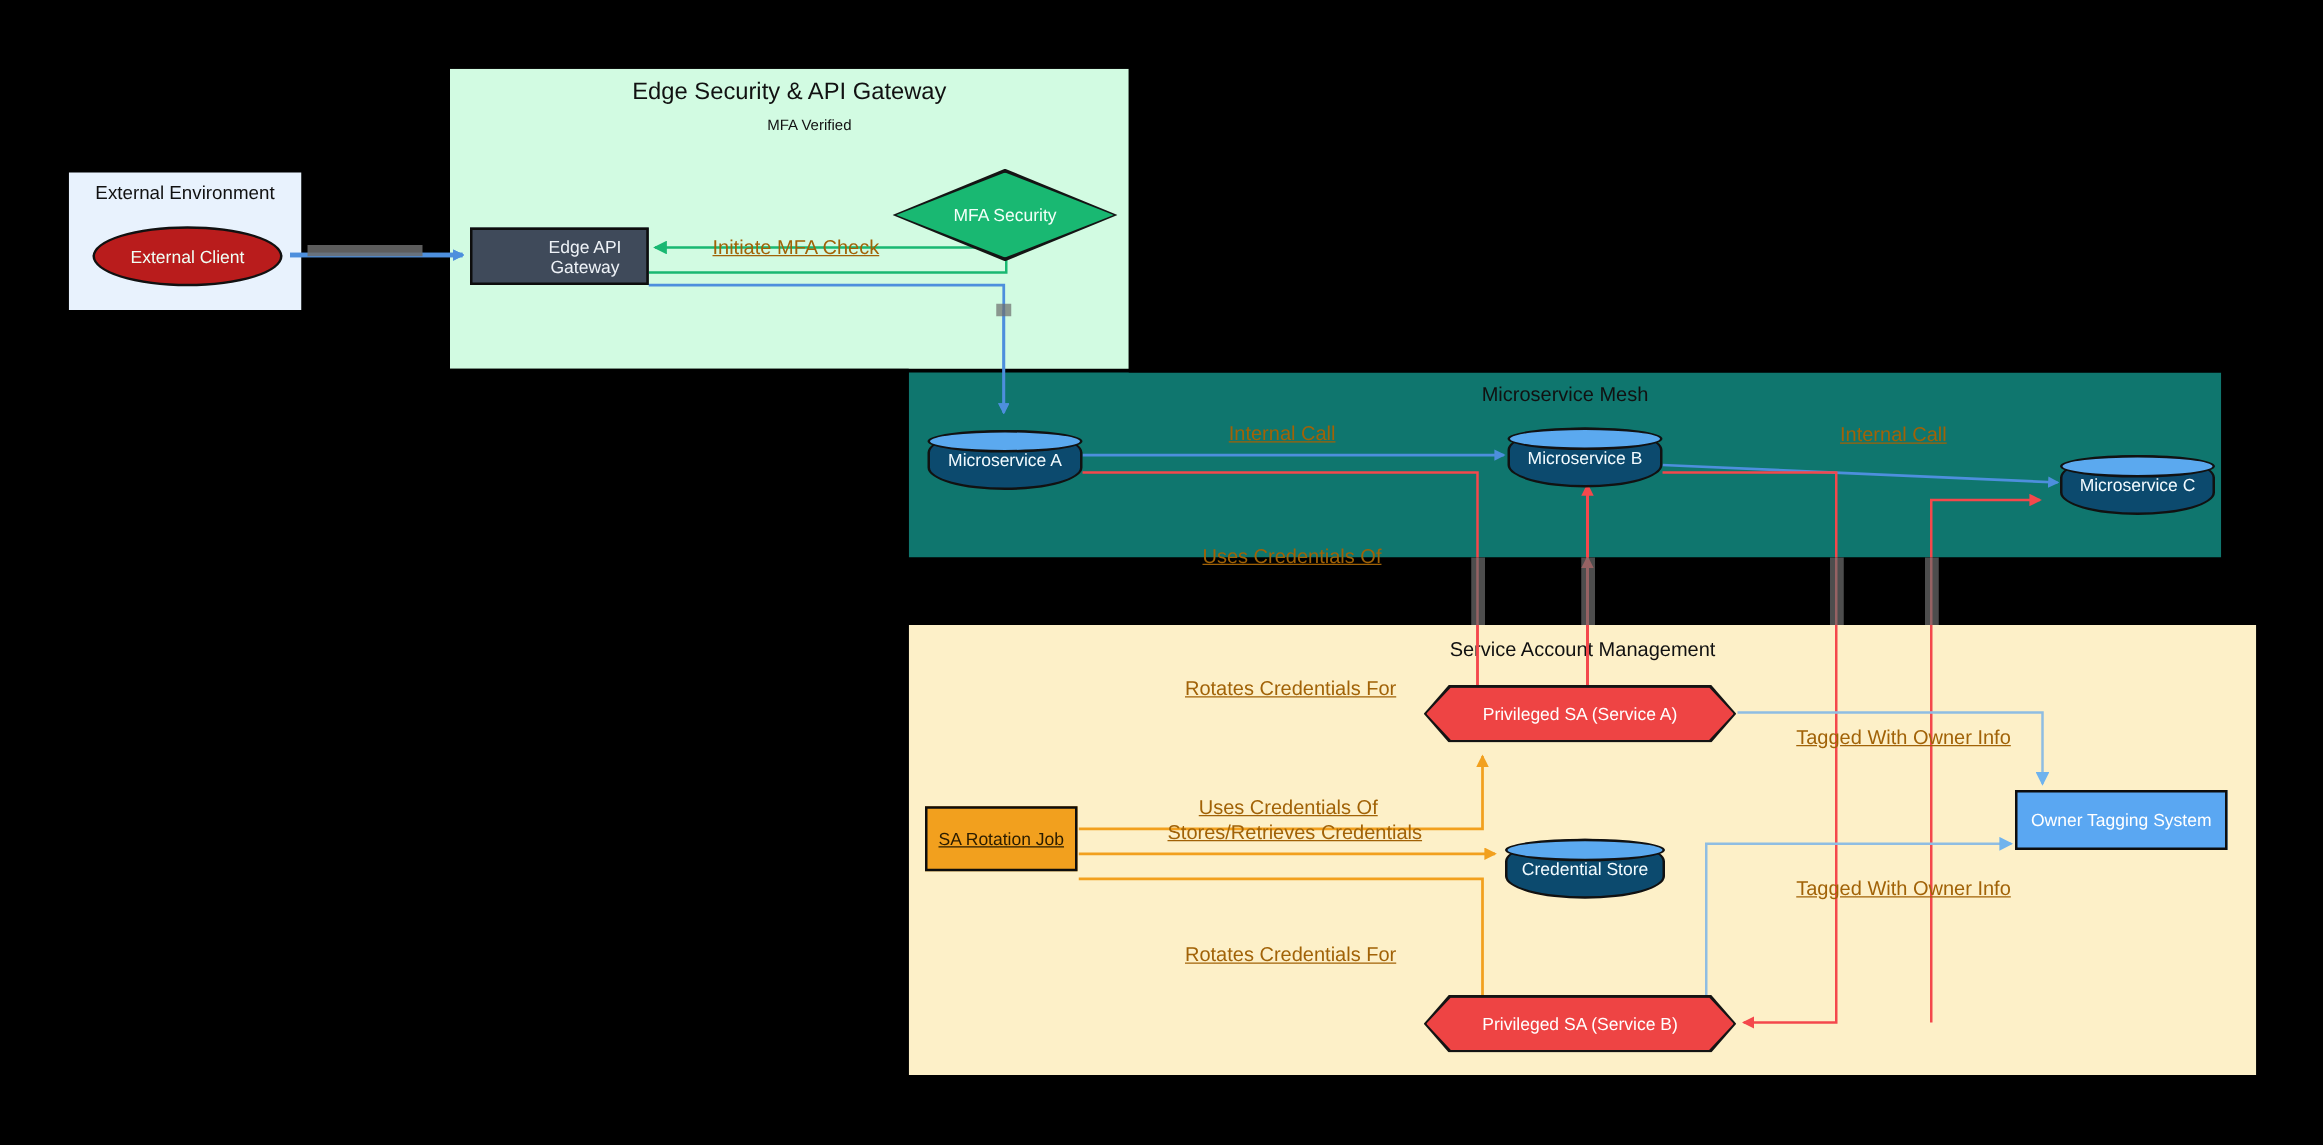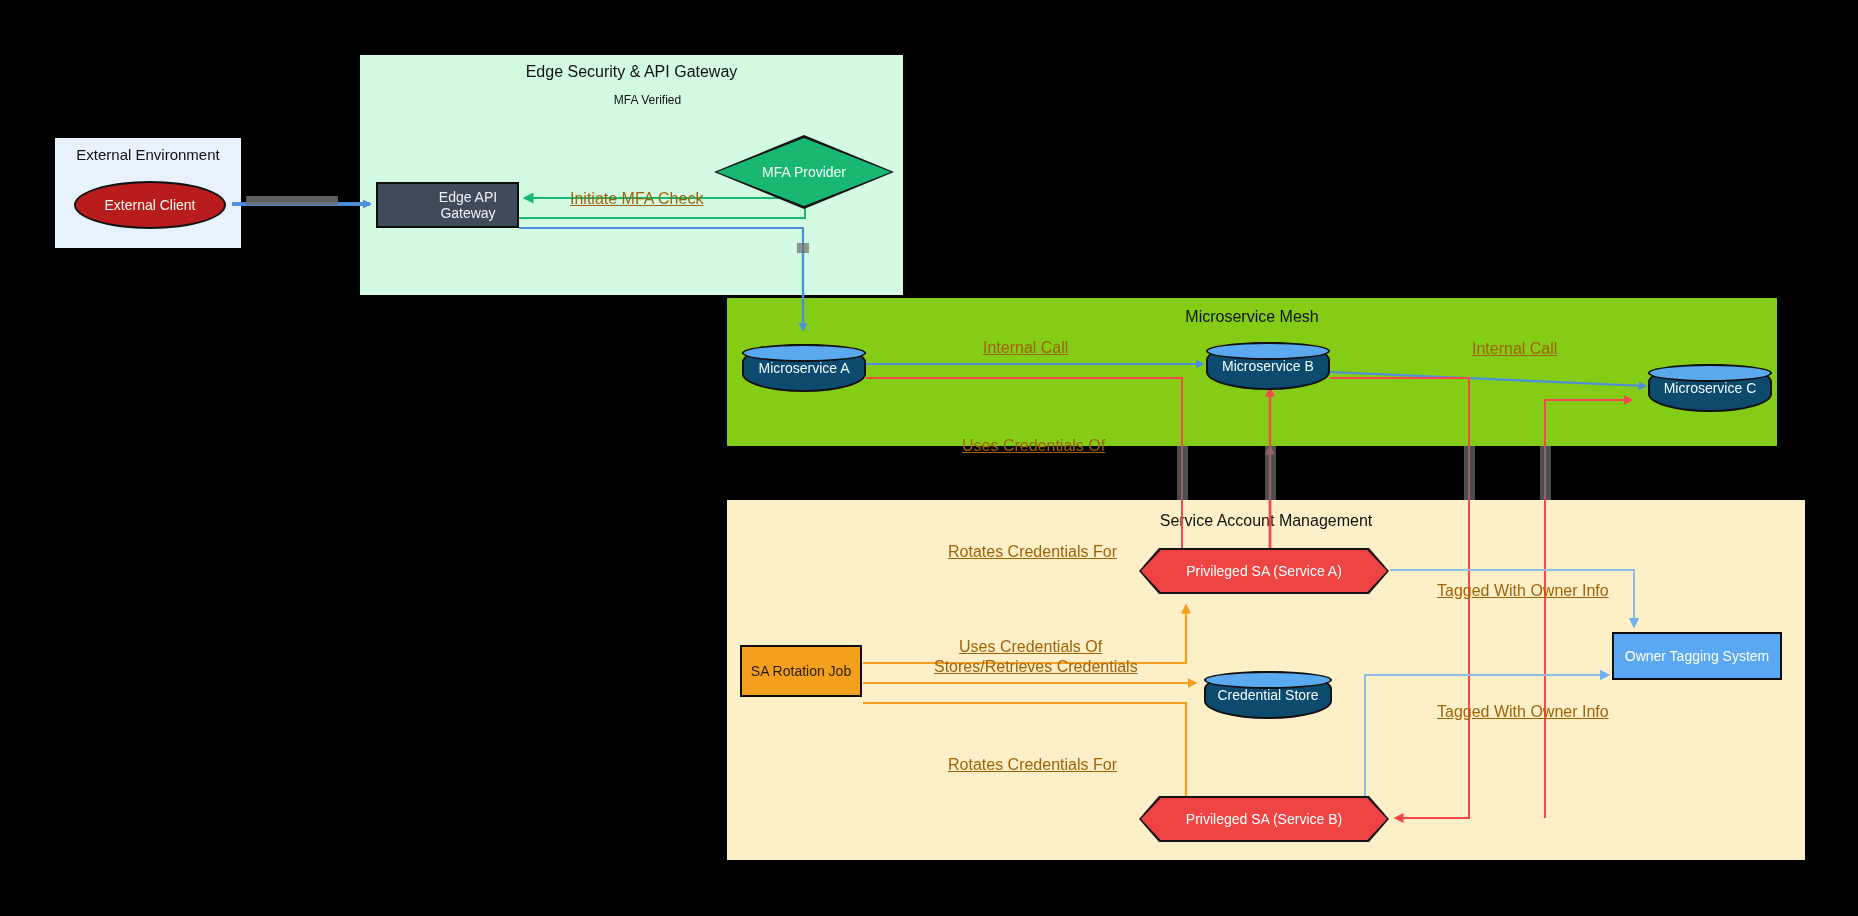--- a/index.html
+++ b/index.html
@@ -7,21 +7,21 @@
        font-family:"Liberation Sans",sans-serif;}
   #stage{position:relative;width:1858px;height:916px;background:#000;}
 
   
   .cluster{position:absolute;box-sizing:border-box;}
   .cluster-title{position:absolute;left:0;right:0;text-align:center;
                  font-size:15px;color:#111;white-space:nowrap;}
 
   #c-ext   {left:55px;  top:138px; width:186px; height:110px; background:#e8f2fd;}
   #c-edge  {left:360px; top:55px;  width:543px; height:240px; background:#d2fbe2;}
-  #c-mesh  {left:727px; top:298px; width:1050px;height:148px; background:#84cc16;}
+  #c-mesh  {left:727px; top:298px; width:1050px;height:148px; background:#0f766e;}
   #c-sa    {left:727px; top:500px; width:1078px;height:360px; background:#fdf0c8;}
 
   
   .node{position:absolute;box-sizing:border-box;display:flex;
         align-items:center;justify-content:center;text-align:center;
         font-size:14px;line-height:1.15;}
 
   .n-rect{border:2px solid #0d0d0d;}
   .n-ellipse{border:2px solid #111;border-radius:50%;}
 
@@ -61,21 +61,21 @@
 </head>
 <body>
 
 <div id="stage">
 
   <div class="cluster" id="c-ext">
     <div class="cluster-title" style="top:8px;">External Environment</div>
   </div>
 
   <div class="cluster" id="c-edge">
-    <div class="cluster-title" style="top:8px;font-size:16px;">Edge Security &amp; API Gateway</div>
+    <div class="cluster-title" style="top:8px;font-size:19px;">Edge Security &amp; API Gateway</div>
     <div class="cluster-title" style="top:38px;font-size:12px;padding-left:32px;">MFA Verified</div>
   </div>
 
   <div class="cluster" id="c-mesh">
     <div class="cluster-title" style="top:10px;font-size:16px;">Microservice Mesh</div>
   </div>
 
   <div class="cluster" id="c-sa">
     <div class="cluster-title" style="top:12px;font-size:16px;">Service Account Management</div>
   </div>
@@ -193,21 +193,21 @@
     <span>External Client</span>
   </div>
 
   <div class="node n-rect" style="left:376px;top:182px;width:143px;height:46px;background:#3f4a5a;color:#eef2f7;padding-left:41px;">
     <span>Edge API Gateway</span>
   </div>
 
   <div class="dmwrap" style="left:714px;top:135px;width:180px;height:74px;">
     <div class="dmborder"></div>
     <div class="dmface">
-      <span>MFA Provider</span>
+      <span>MFA Security</span>
     </div>
   </div>
 
   <div class="node n-cyl" style="left:742px;top:344px;width:124px;height:48px;">
     <span>Microservice A</span>
   </div>
 
   <div class="node n-cyl" style="left:1206px;top:342px;width:124px;height:48px;">
     <span>Microservice B</span>
   </div>
@@ -223,21 +223,21 @@
     </div>
   </div>
 
   <div class="hexwrap" style="left:1139px;top:548px;width:250px;height:46px;">
     <div class="hexborder"></div>
     <div class="hexface">
       <span>Privileged SA (Service A)</span>
     </div>
   </div>
 
-  <div class="node n-rect" style="left:740px;top:645px;width:122px;height:52px;background:#f2a01e;color:#2a1c00;">
+  <div class="node n-rect" style="left:740px;top:645px;width:122px;height:52px;background:#f2a01e;color:#2a1c00;text-decoration:underline;">
     <span>SA Rotation Job</span>
   </div>
 
   <div class="node n-cyl" style="left:1204px;top:671px;width:128px;height:48px;">
     <span>Credential Store</span>
   </div>
 
   <div class="node n-rect" style="left:1612px;top:632px;width:170px;height:48px;background:#5aa7f2;color:#ffffff;">
     <span>Owner Tagging System</span>
   </div>

